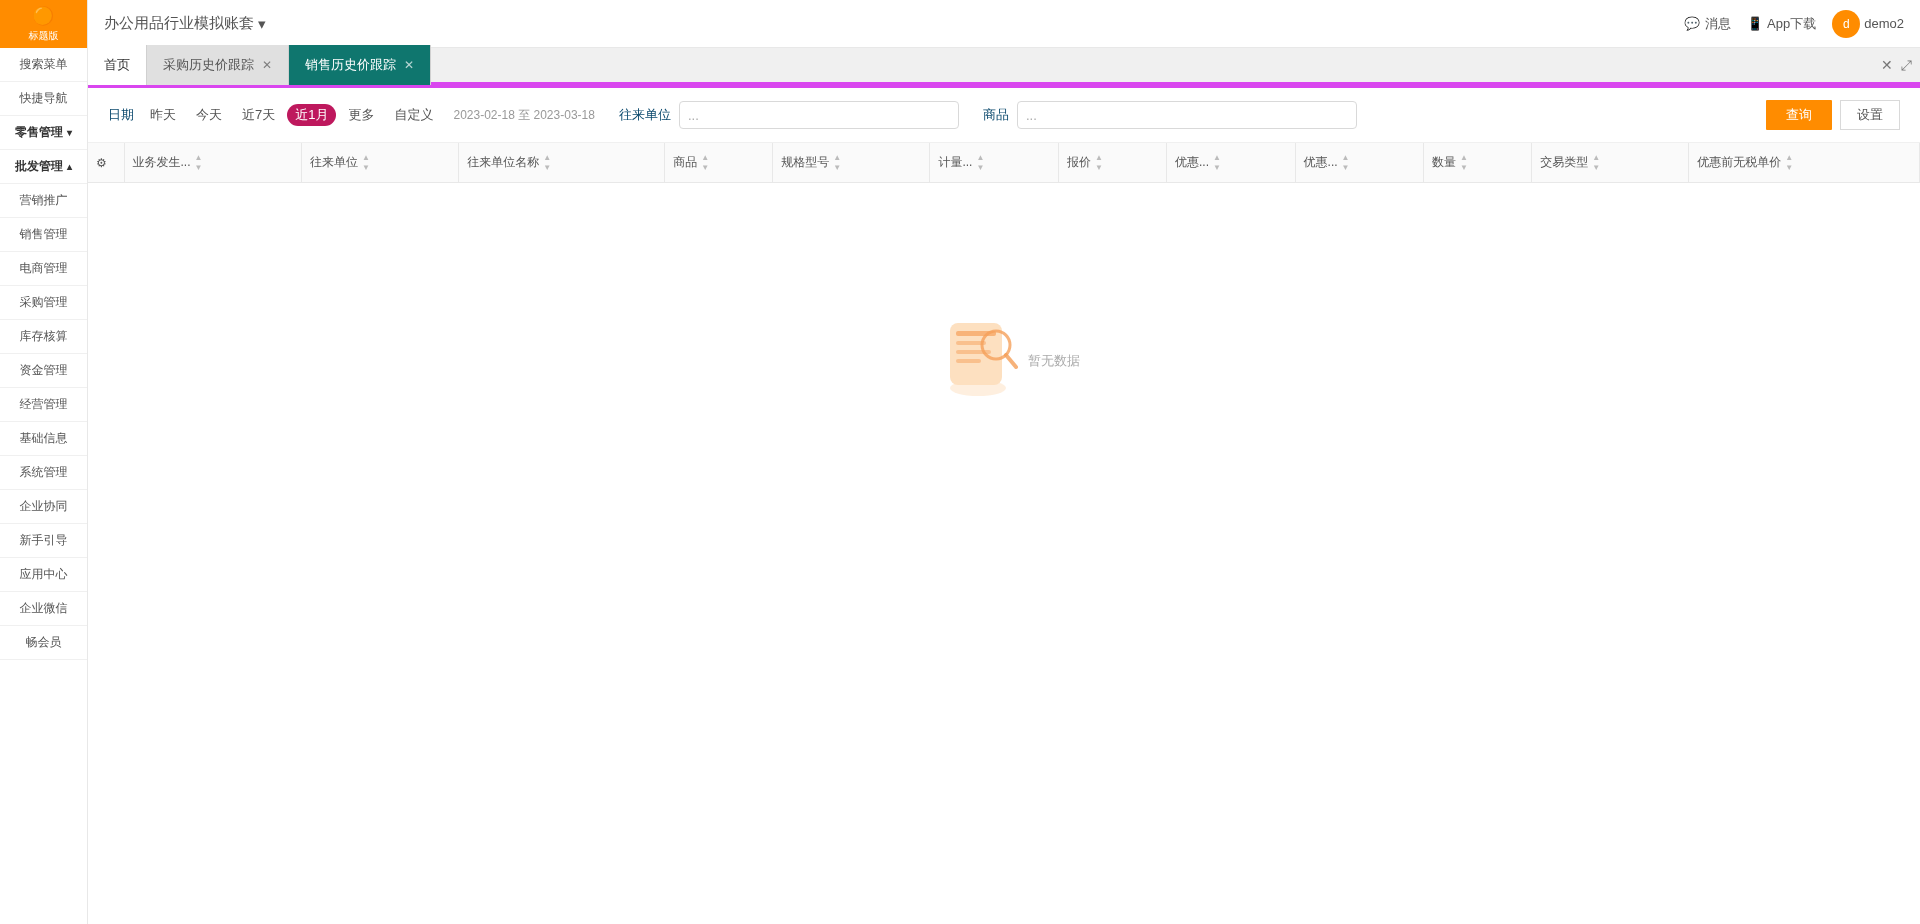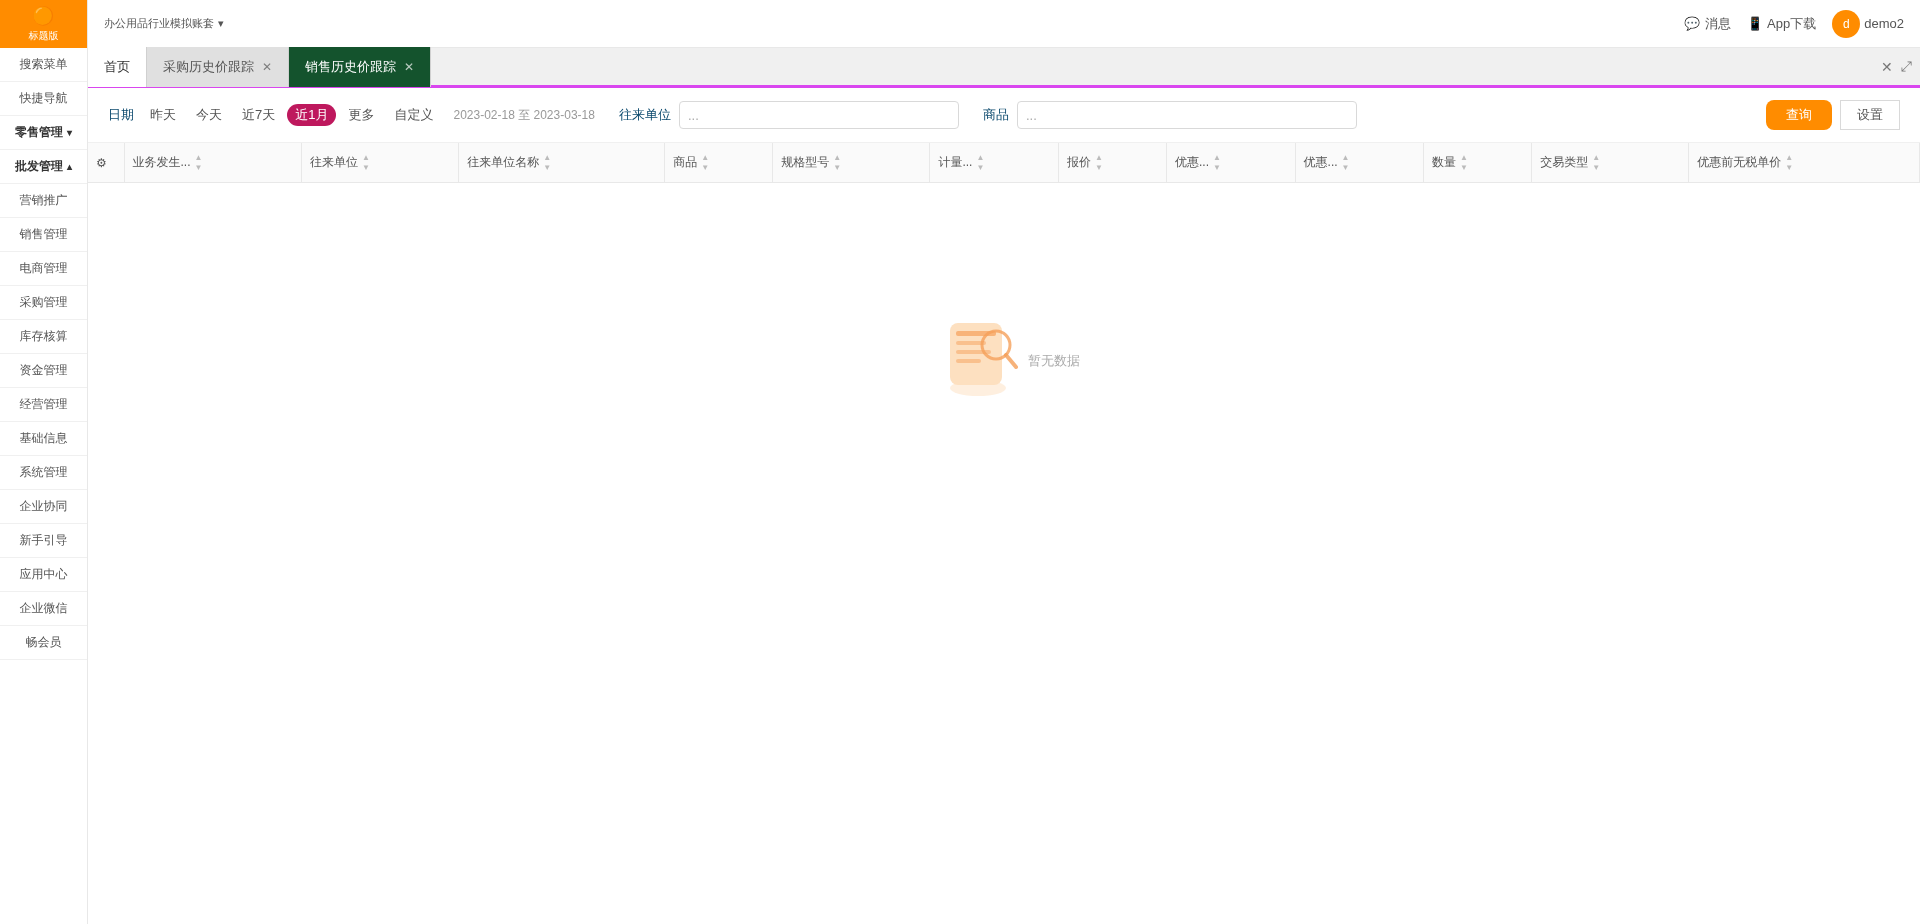--- a/index.html
+++ b/index.html
@@ -16,30 +16,30 @@
     .sidebar-item { padding: 8px 4px; text-align: center; cursor: pointer; color: #555; font-size: 12px; border-bottom: 1px solid #f0f0f0; }
     .sidebar-item.section-header { color: #333; font-weight: bold; display: flex; align-items: center; justify-content: center; gap: 4px; }
     .sidebar-item.sub-item { color: #555; font-size: 12px; }
     .arrow-icon { font-size: 10px; }
 
     
     .main-area { flex: 1; display: flex; flex-direction: column; height: 924px; overflow: hidden; }
 
     
     .top-header { height: 48px; background: #fff; display: flex; align-items: center; padding: 0 16px; border-bottom: 1px solid #e8e8e8; justify-content: space-between; flex-shrink: 0; }
-    .header-left { display: flex; align-items: center; gap: 8px; color: #555; font-size: 11px; }
+    .header-left { display: flex; align-items: center; gap: 8px; color: #555; font-size: 15px; }
     .header-dropdown { display: flex; align-items: center; gap: 4px; cursor: pointer; }
     .header-right { display: flex; align-items: center; gap: 16px; color: #555; font-size: 13px; }
     .header-right-item { display: flex; align-items: center; gap: 4px; cursor: pointer; }
     .avatar { width: 28px; height: 28px; background: #ff8c00; border-radius: 50%; display: flex; align-items: center; justify-content: center; color: #fff; font-size: 12px; }
 
     
-    .tabs-bar { height: 40px; background: #f0f0f0; display: flex; align-items: center; flex-shrink: 0; border-bottom: 3px solid #d946ef; }
+    .tabs-bar { height: 40px; background: #f0f0f0; display: flex; align-items: center; flex-shrink: 0; border-bottom: 6px solid #d946ef; }
     .tab { height: 40px; padding: 0 16px; display: flex; align-items: center; gap: 8px; cursor: pointer; font-size: 13px; color: #555; background: #e0e0e0; border-right: 1px solid #d0d0d0; }
-    .tab.active { background: #14532d; color: #fff; }
+    .tab.active { background: #0f766e; color: #fff; }
     .tab.home { background: #fff; color: #333; }
     .tab-close { cursor: pointer; font-size: 12px; opacity: 0.7; }
     .tabs-right { margin-left: auto; display: flex; align-items: center; gap: 8px; padding-right: 8px; }
     .tabs-right-btn { cursor: pointer; color: #777; font-size: 14px; }
 
     
     .page-content { flex: 1; background: #fff; overflow: hidden; display: flex; flex-direction: column; }
 
     
     .page-title-bar { height: 52px; display: flex; align-items: center; justify-content: space-between; padding: 0 20px; border-bottom: 1px solid #f0f0f0; }
@@ -56,21 +56,21 @@
     .filter-label { color: #0c4a6e; font-size: 13px; white-space: nowrap; }
     .date-options { display: flex; align-items: flex-start; gap: 4px; font-size: 13px; }
     .date-option { padding: 2px 8px; cursor: pointer; color: #555; border-radius: 12px; }
     .date-option.active { background: #be185d; color: #fff; border-radius: 12px; }
     .date-range { color: #999; font-size: 12px; margin-left: 4px; }
     .filter-input { width: 280px; height: 28px; border: 1px solid #d9d9d9; border-radius: 4px; padding: 0 8px; display: flex; align-items: center; justify-content: space-between; cursor: pointer; color: #999; }
     .filter-input-wide { width: 340px; }
     .ellipsis { color: #aaa; }
 
     .filter-actions { display: flex; align-items: center; gap: 8px; margin-left: auto; }
-    .btn-query { background: #ff8c00; color: #fff; border: none; border-radius: 8px; padding: 6px 20px; cursor: pointer; font-size: 13px; }
+    .btn-query { background: #ff8c00; color: #fff; border: none; border-radius: 1px; padding: 6px 20px; cursor: pointer; font-size: 13px; }
     .btn-settings { background: #fff; color: #555; border: 1px solid #d9d9d9; border-radius: 0; padding: 5px 16px; cursor: pointer; font-size: 13px; }
 
     
     .table-area { flex: 1; overflow: auto; position: relative; }
     .data-table { width: 100%; border-collapse: collapse; }
     .data-table th { background: #fafafa; border-bottom: 1px solid #e8e8e8; border-right: 1px solid #e8e8e8; padding: 10px 8px; text-align: left; font-weight: normal; color: #555; font-size: 12px; white-space: nowrap; position: sticky; top: 0; z-index: 10; }
     .data-table th .th-inner { display: flex; align-items: center; gap: 4px; }
     .sort-arrows { display: flex; flex-direction: column; gap: 1px; font-size: 8px; color: #bbb; }
     .settings-col { width: 36px; text-align: center; }
 

